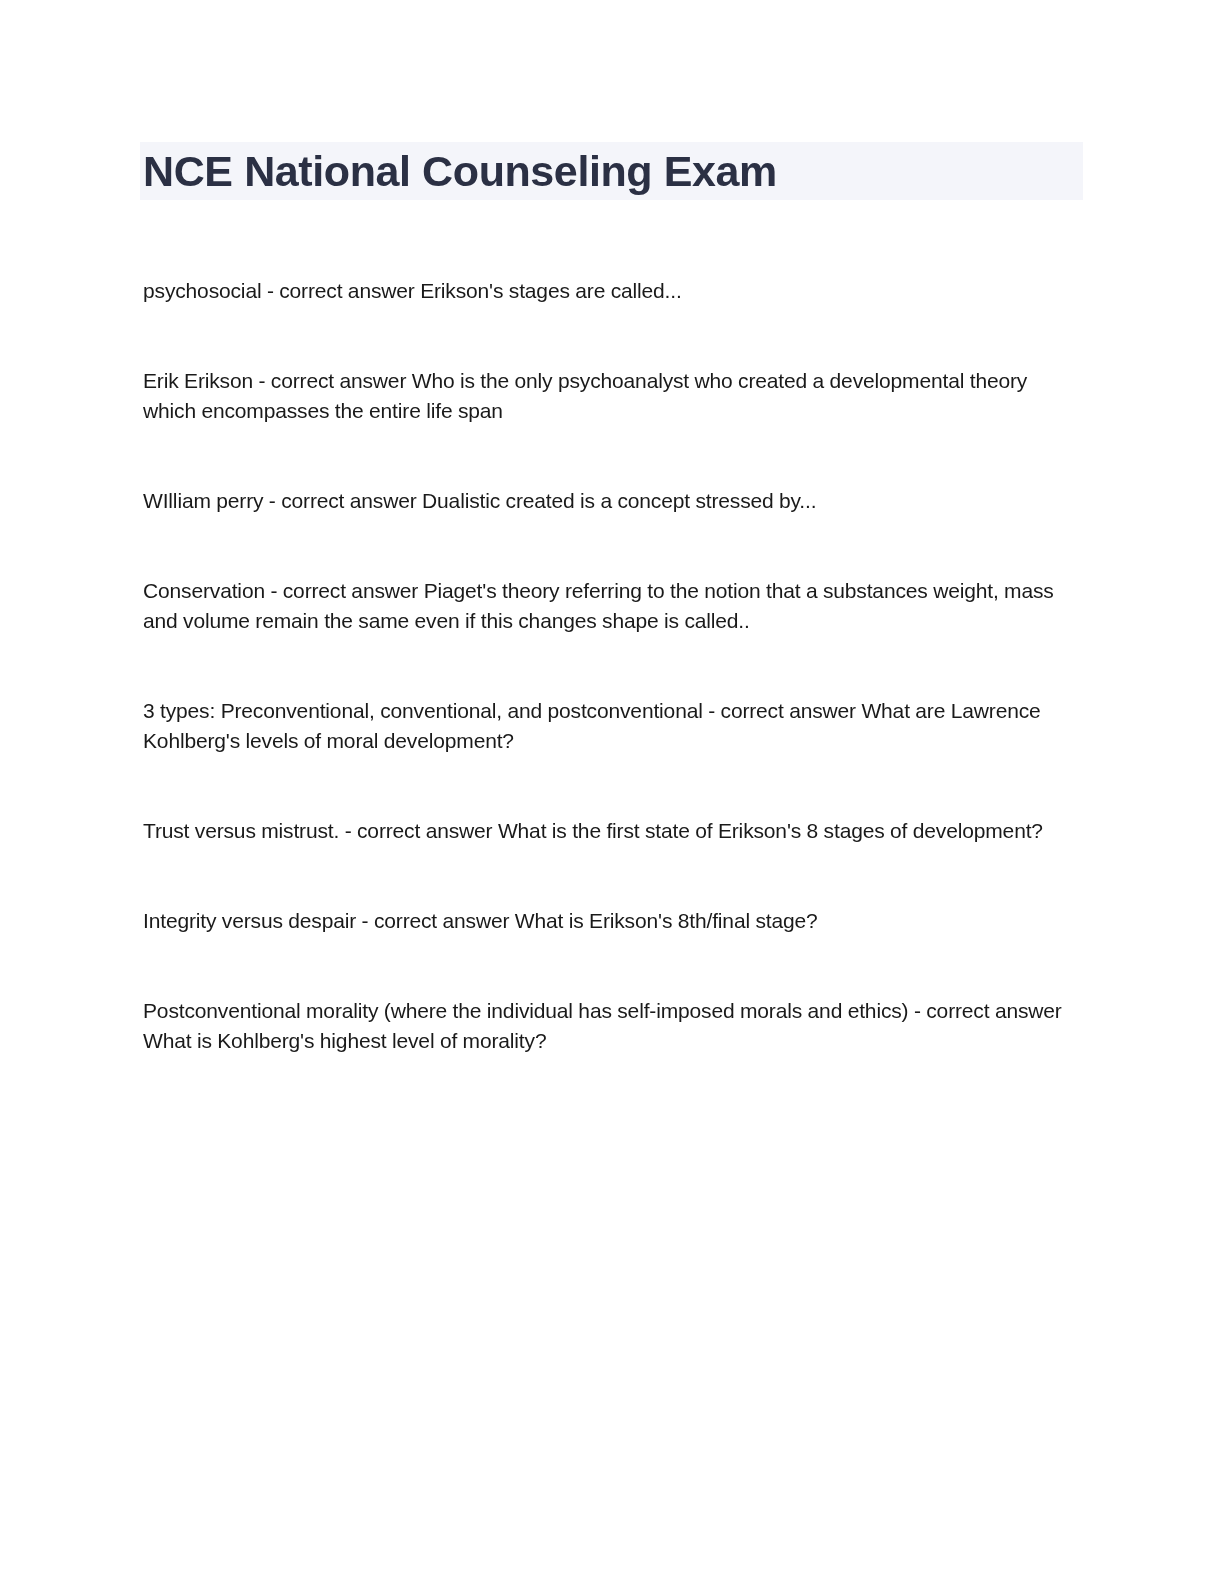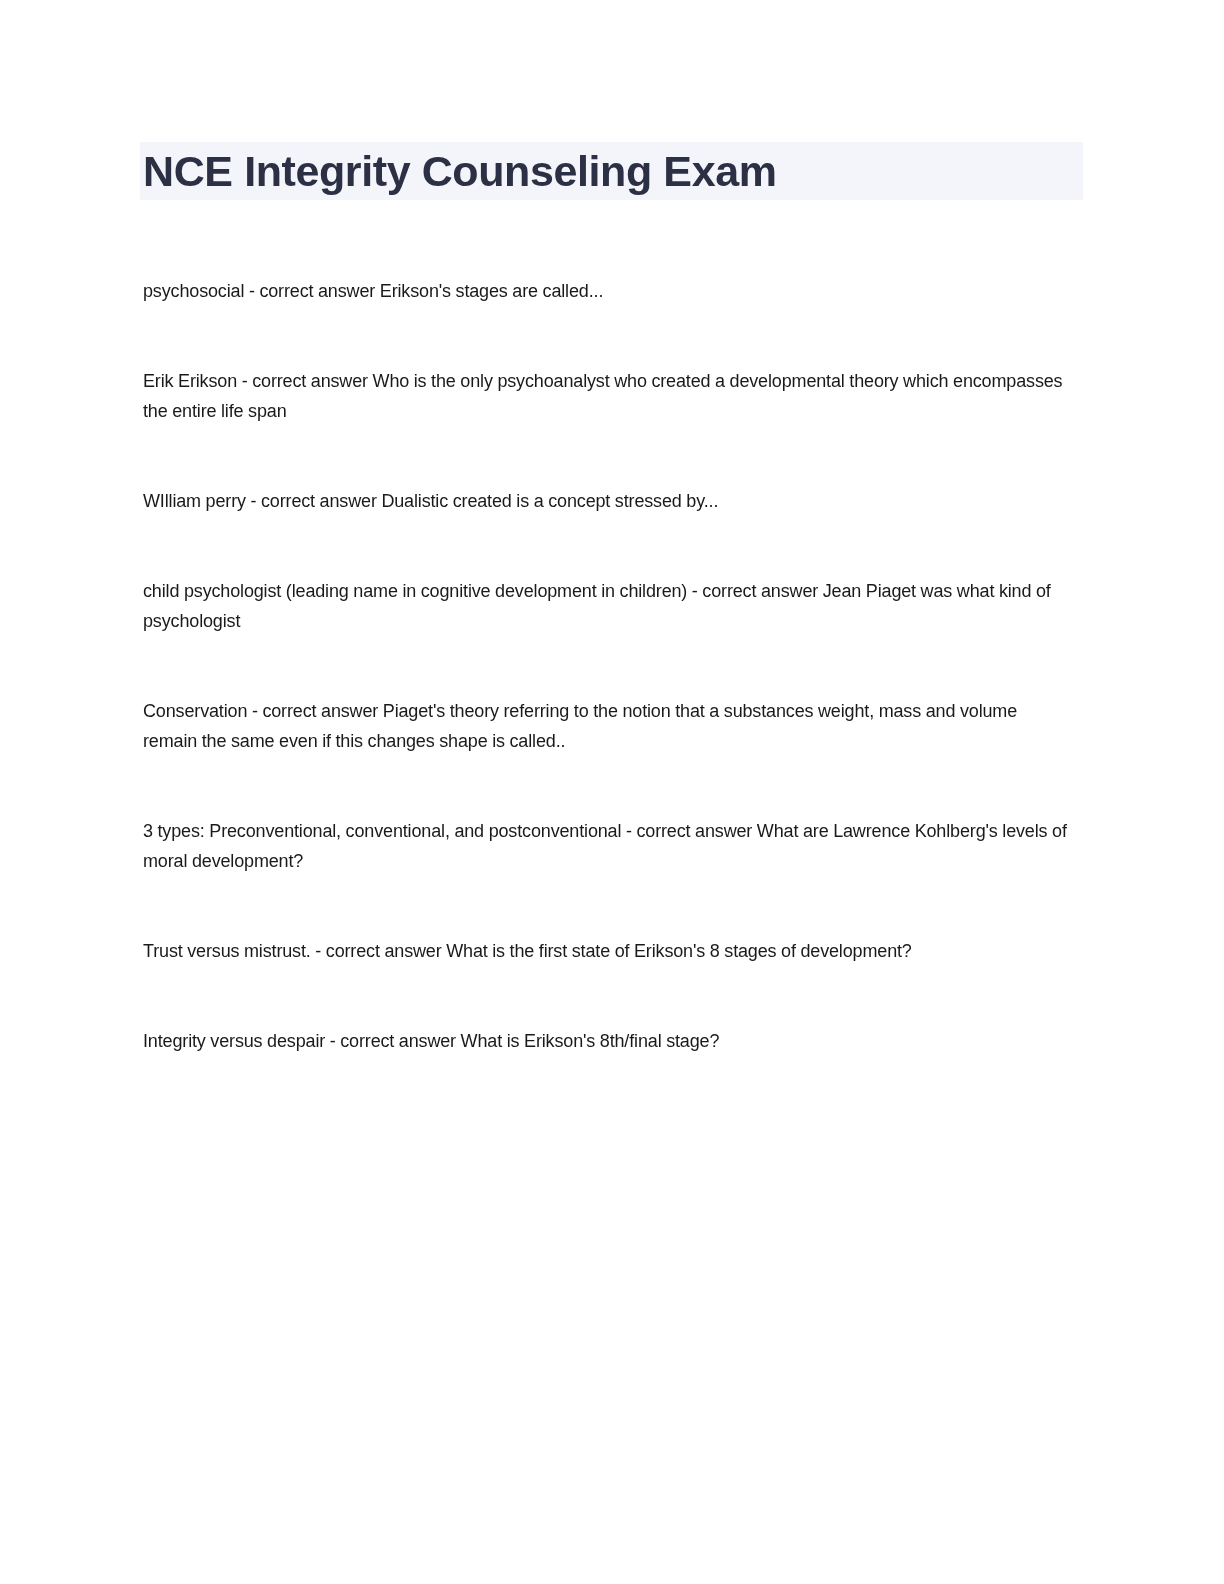--- a/index.html
+++ b/index.html
@@ -55,46 +55,46 @@
   
   .body-content {
     position: absolute;
     left: 143px;
     top: 276px;
     width: 928px;
   }
 
   .qa-block {
     font-family: "Liberation Sans", "DejaVu Sans", sans-serif;
-    font-size: 18px;
+    font-size: 21px;
     line-height: 30px;
     color: #1a1a1a;
     margin: 0 0 60px 0;
     letter-spacing: -0.15px;
     word-spacing: -0.2px;
     text-align: left;
   }
 
   .qa-block:last-child {
     margin-bottom: 0;
   }
 </style>
 </head>
 <body>
 
 <div class="page">
 
   <div class="title-band"></div>
 
-  <h1 class="doc-title">NCE Integrity Counseling Exam</h1>
+  <h1 class="doc-title">NCE National Counseling Exam</h1>
 
   <div class="body-content">
     <p class="qa-block">psychosocial -  correct answer Erikson's stages are called...</p>
     <p class="qa-block">Erik Erikson -  correct answer Who is the only psychoanalyst who created a developmental theory which encompasses the entire life span</p>
     <p class="qa-block">WIlliam perry -  correct answer Dualistic created is a concept stressed by...</p>
-    <p class="qa-block">child psychologist (leading name in cognitive development in children) -  correct answer Jean Piaget was what kind of psychologist</p>
     <p class="qa-block">Conservation -  correct answer Piaget's theory referring to the notion that a substances weight, mass and volume remain the same even if this changes shape is called..</p>
     <p class="qa-block">3 types: Preconventional, conventional, and postconventional -  correct answer What are Lawrence Kohlberg's levels of moral development?</p>
     <p class="qa-block">Trust versus mistrust. -  correct answer What is the first state of Erikson's 8 stages of development?</p>
     <p class="qa-block">Integrity versus despair -  correct answer What is Erikson's 8th/final stage?</p>
+    <p class="qa-block">Postconventional morality (where the individual has self-imposed morals and ethics) -  correct answer What is Kohlberg's highest level of morality?</p>
   </div>
 
 </div>
 
 </body></html>

